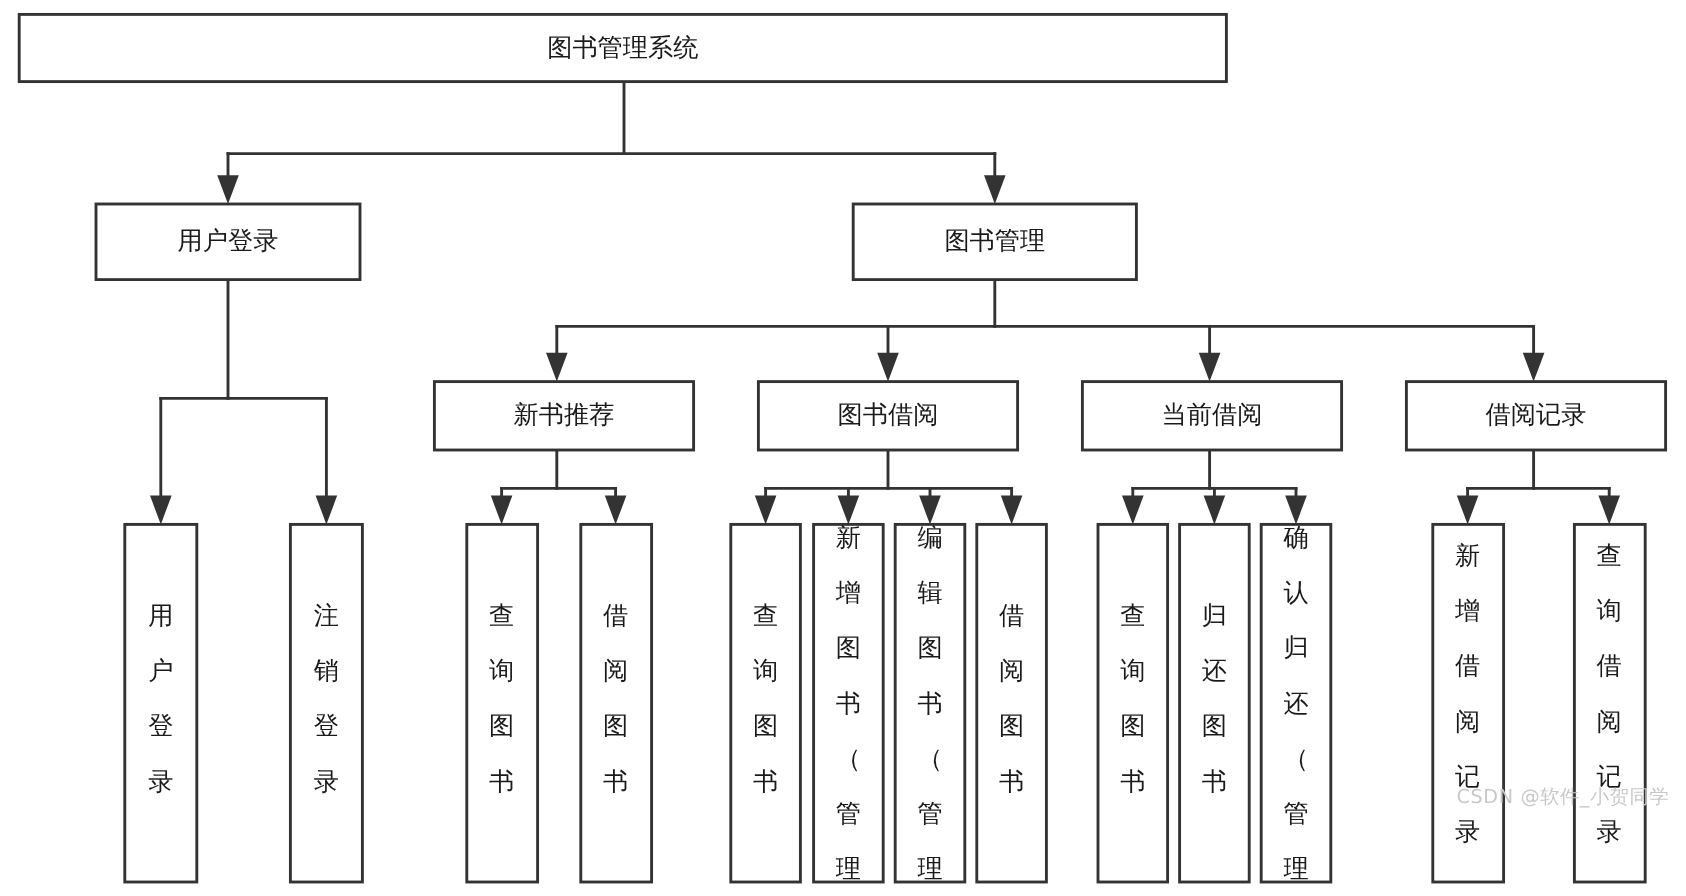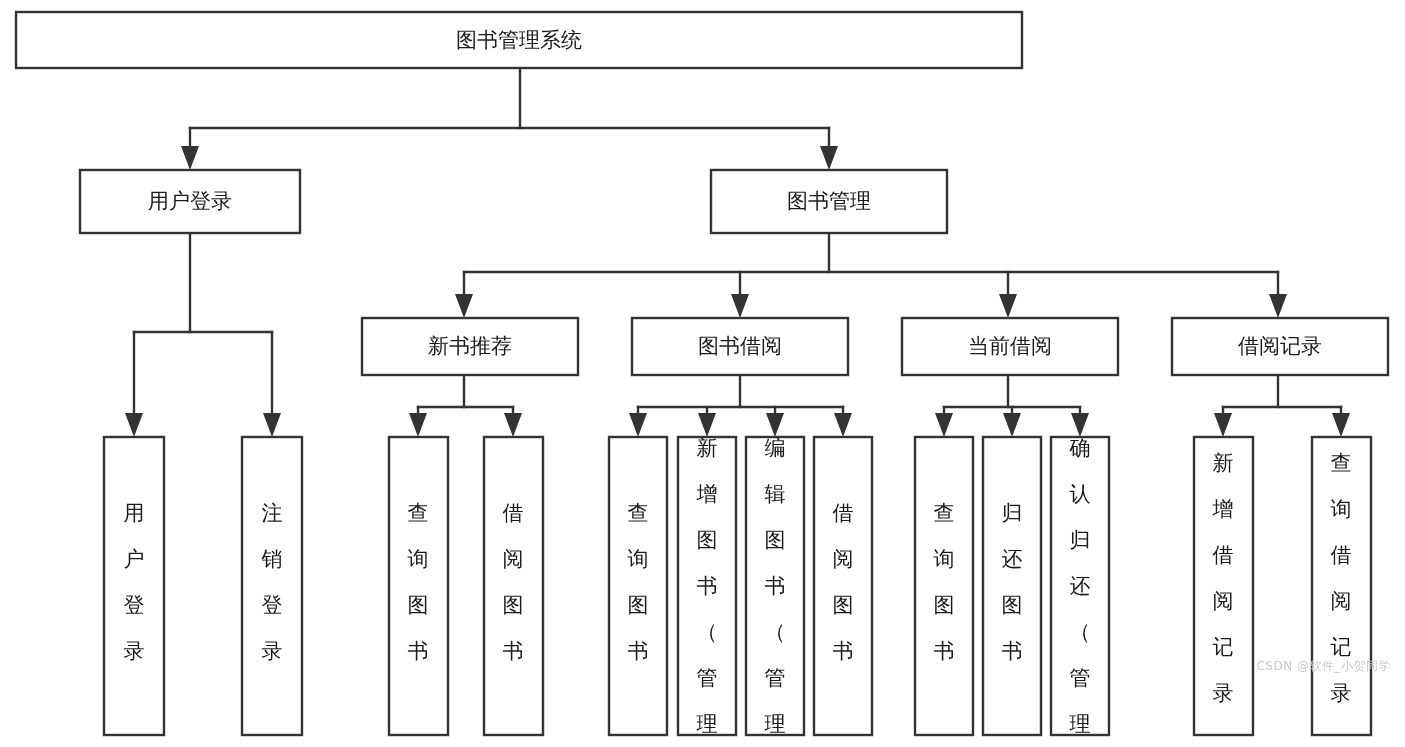--- a/index.html
+++ b/index.html
@@ -55,21 +55,21 @@
     font-family: "DejaVu Sans", sans-serif;
     font-size: 21px;
     fill: #1a1a1a;
     text-anchor: middle;
   }
   .watermark {
     position: absolute;
     right: 14px;
     bottom: 7px;
     font-family: "DejaVu Sans", sans-serif;
-    font-size: 12px;
+    font-size: 16px;
     color: #c8c8c8;
     white-space: nowrap;
     letter-spacing: 0.5px;
     margin-top: 12px;
   }
 </style>
 </head>
 <body>
 
 <div id="diagram-root">

